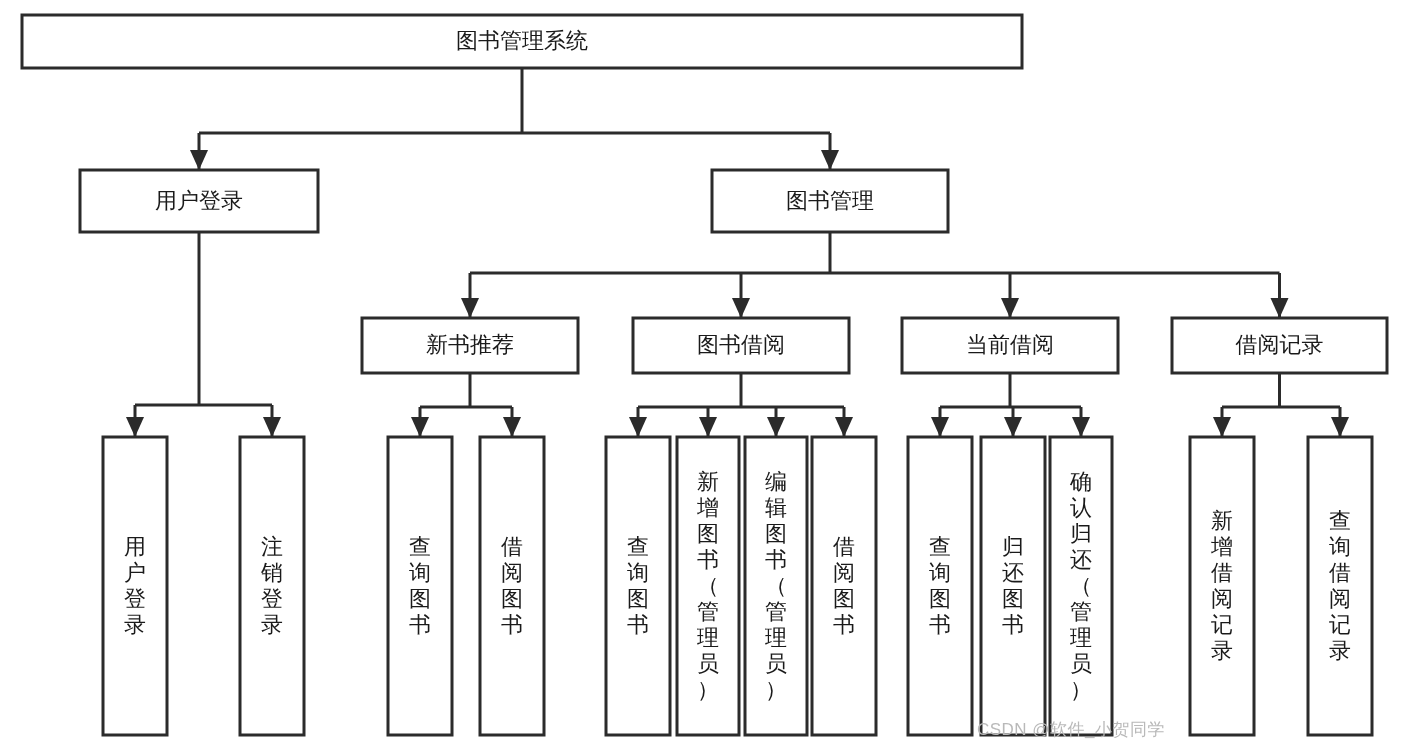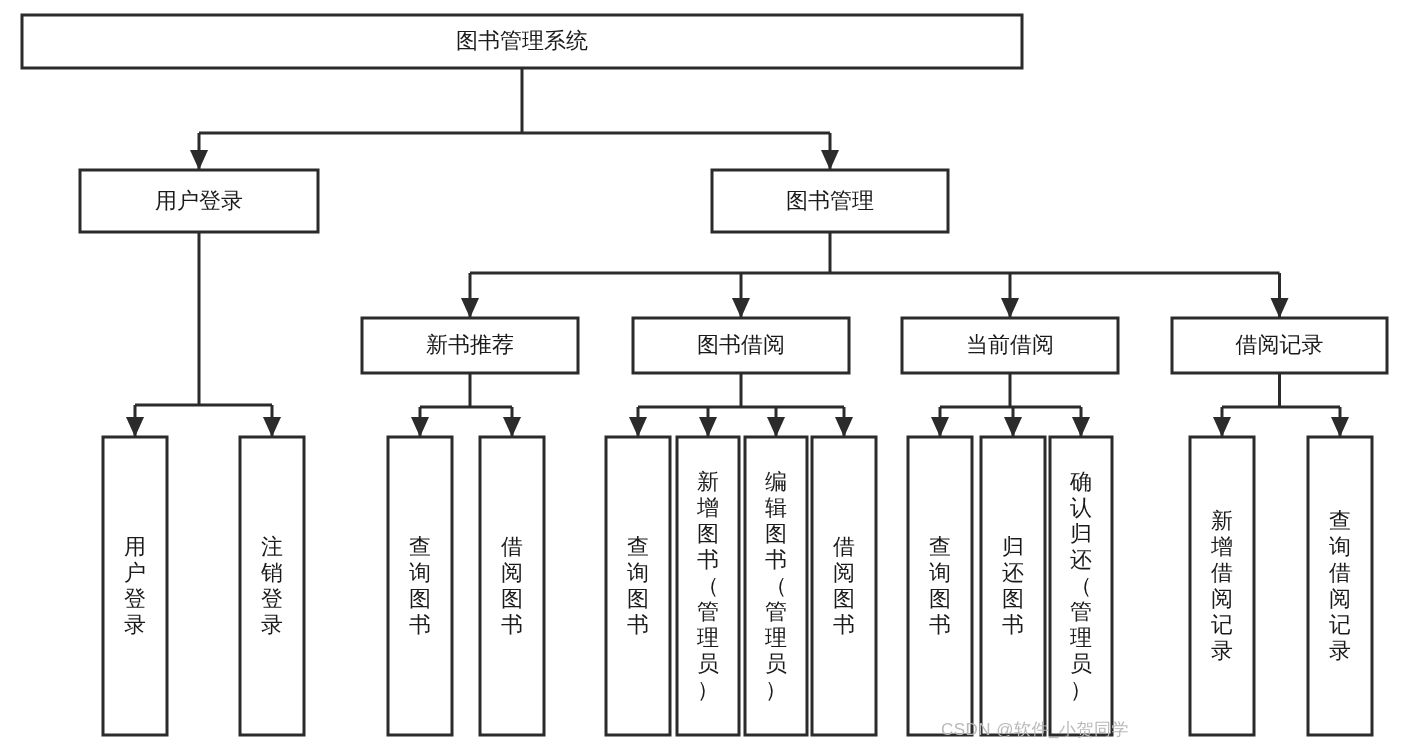--- a/index.html
+++ b/index.html
@@ -11,20 +11,21 @@
     width: 1405px;
     height: 747px;
     font-family: "Liberation Sans", "DejaVu Sans", sans-serif;
     overflow: hidden;
     position: relative;
   }
   #diagram-root {
     position: relative;
     width: 1141px;
     height: 747px;
+    padding-left: 36px;
   }
   svg#flowchart {
     position: absolute;
     left: 0;
     top: 0;
     width: 1405px;
     height: 747px;
     display: block;
   }
   .node-rect {

